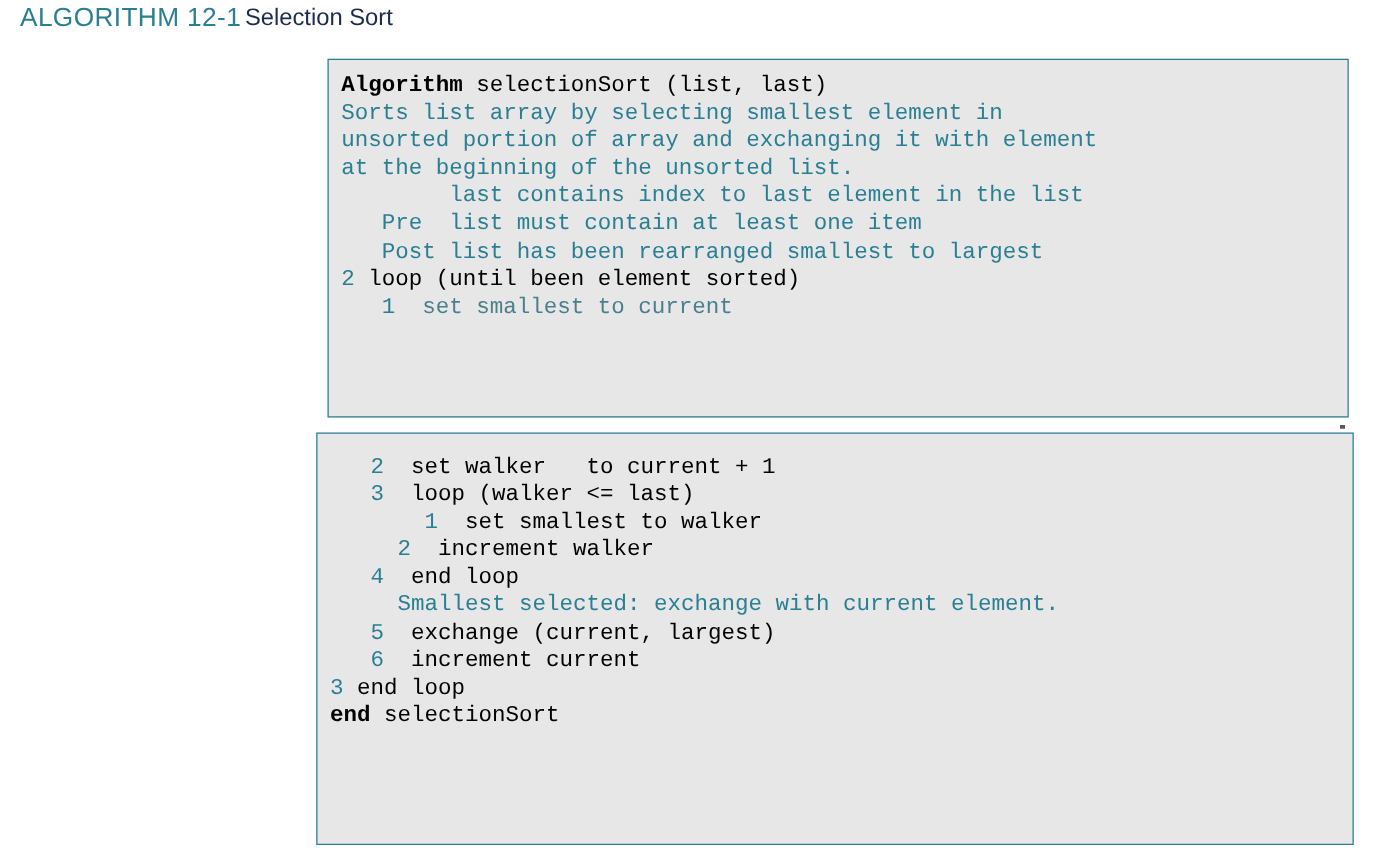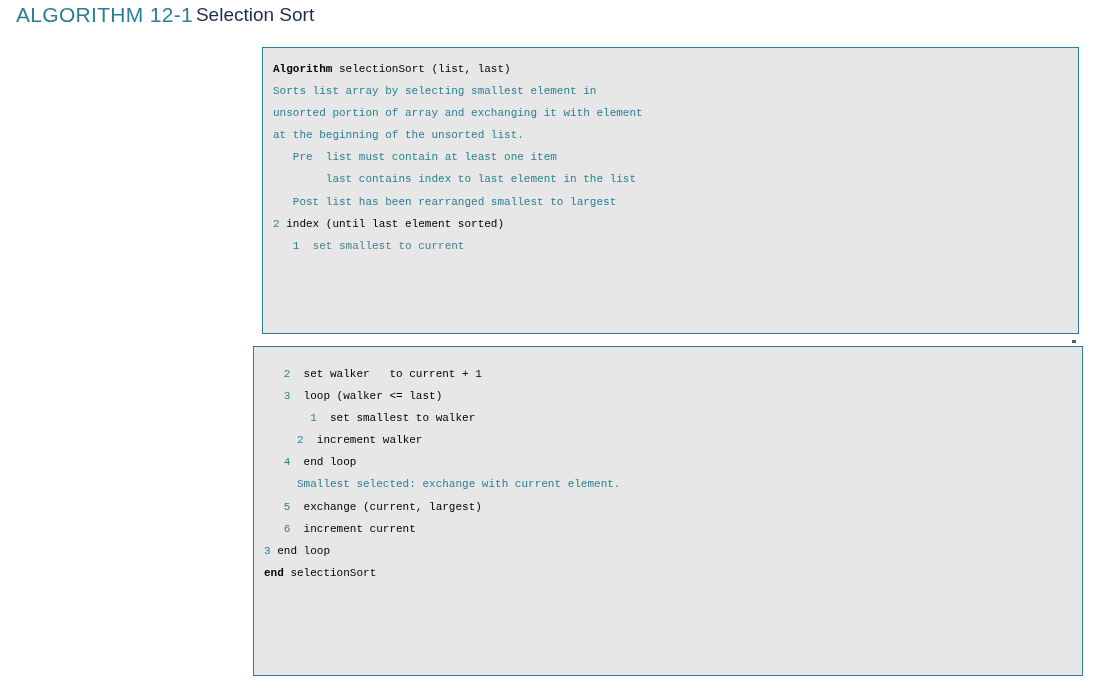--- a/index.html
+++ b/index.html
@@ -45,21 +45,21 @@
     white-space: pre;
   }
 
   
   .code-block {
     position: absolute;
     background: #e7e7e7;
     border: 1px solid #2a7f92;
     box-sizing: border-box;
     font-family: "Liberation Mono", "DejaVu Sans Mono", monospace;
-    font-size: 11px;
+    font-size: 18px;
     line-height: 22.1px;
     overflow: hidden;
   }
   #block-1 {
     left: 262px;
     top: 47px;
     width: 817px;
     height: 287px;
   }
   #block-2 {
@@ -112,24 +112,24 @@
   <span class="algo-label">ALGORITHM 12-1</span>
   <span class="algo-title">Selection Sort</span>
 </div>
 
 <div class="code-block" id="block-1">
   <div class="code-inner">
       <div class="code-line"><span><span class="kw">Algorithm</span> selectionSort (list, last)</span></div>
       <div class="code-line comment"><span>Sorts list array by selecting smallest element in</span></div>
       <div class="code-line comment"><span>unsorted portion of array and exchanging it with element</span></div>
       <div class="code-line comment"><span>at the beginning of the unsorted list.</span></div>
+      <div class="code-line comment"><span>        last contains index to last element in the list</span></div>
       <div class="code-line comment"><span>   Pre  list must contain at least one item</span></div>
-      <div class="code-line comment"><span>        last contains index to last element in the list</span></div>
       <div class="code-line comment"><span>   Post list has been rearranged smallest to largest</span></div>
-      <div class="code-line"><span class="ln">2</span><span> index (until last element sorted)</span></div>
+      <div class="code-line"><span class="ln">2</span><span> loop (until been element sorted)</span></div>
       <div class="code-line"><span class="ln">   1</span><span class="dim">  set smallest to current</span></div>
     </div>
 </div>
 
 <div class="tick-mark"></div>
 
 <div class="code-block" id="block-2">
   <div class="code-inner">
       <div class="code-line"><span class="ln">   2</span><span>  set walker   to current + 1</span></div>
       <div class="code-line"><span class="ln">   3</span><span>  loop (walker &lt;= last)</span></div>

